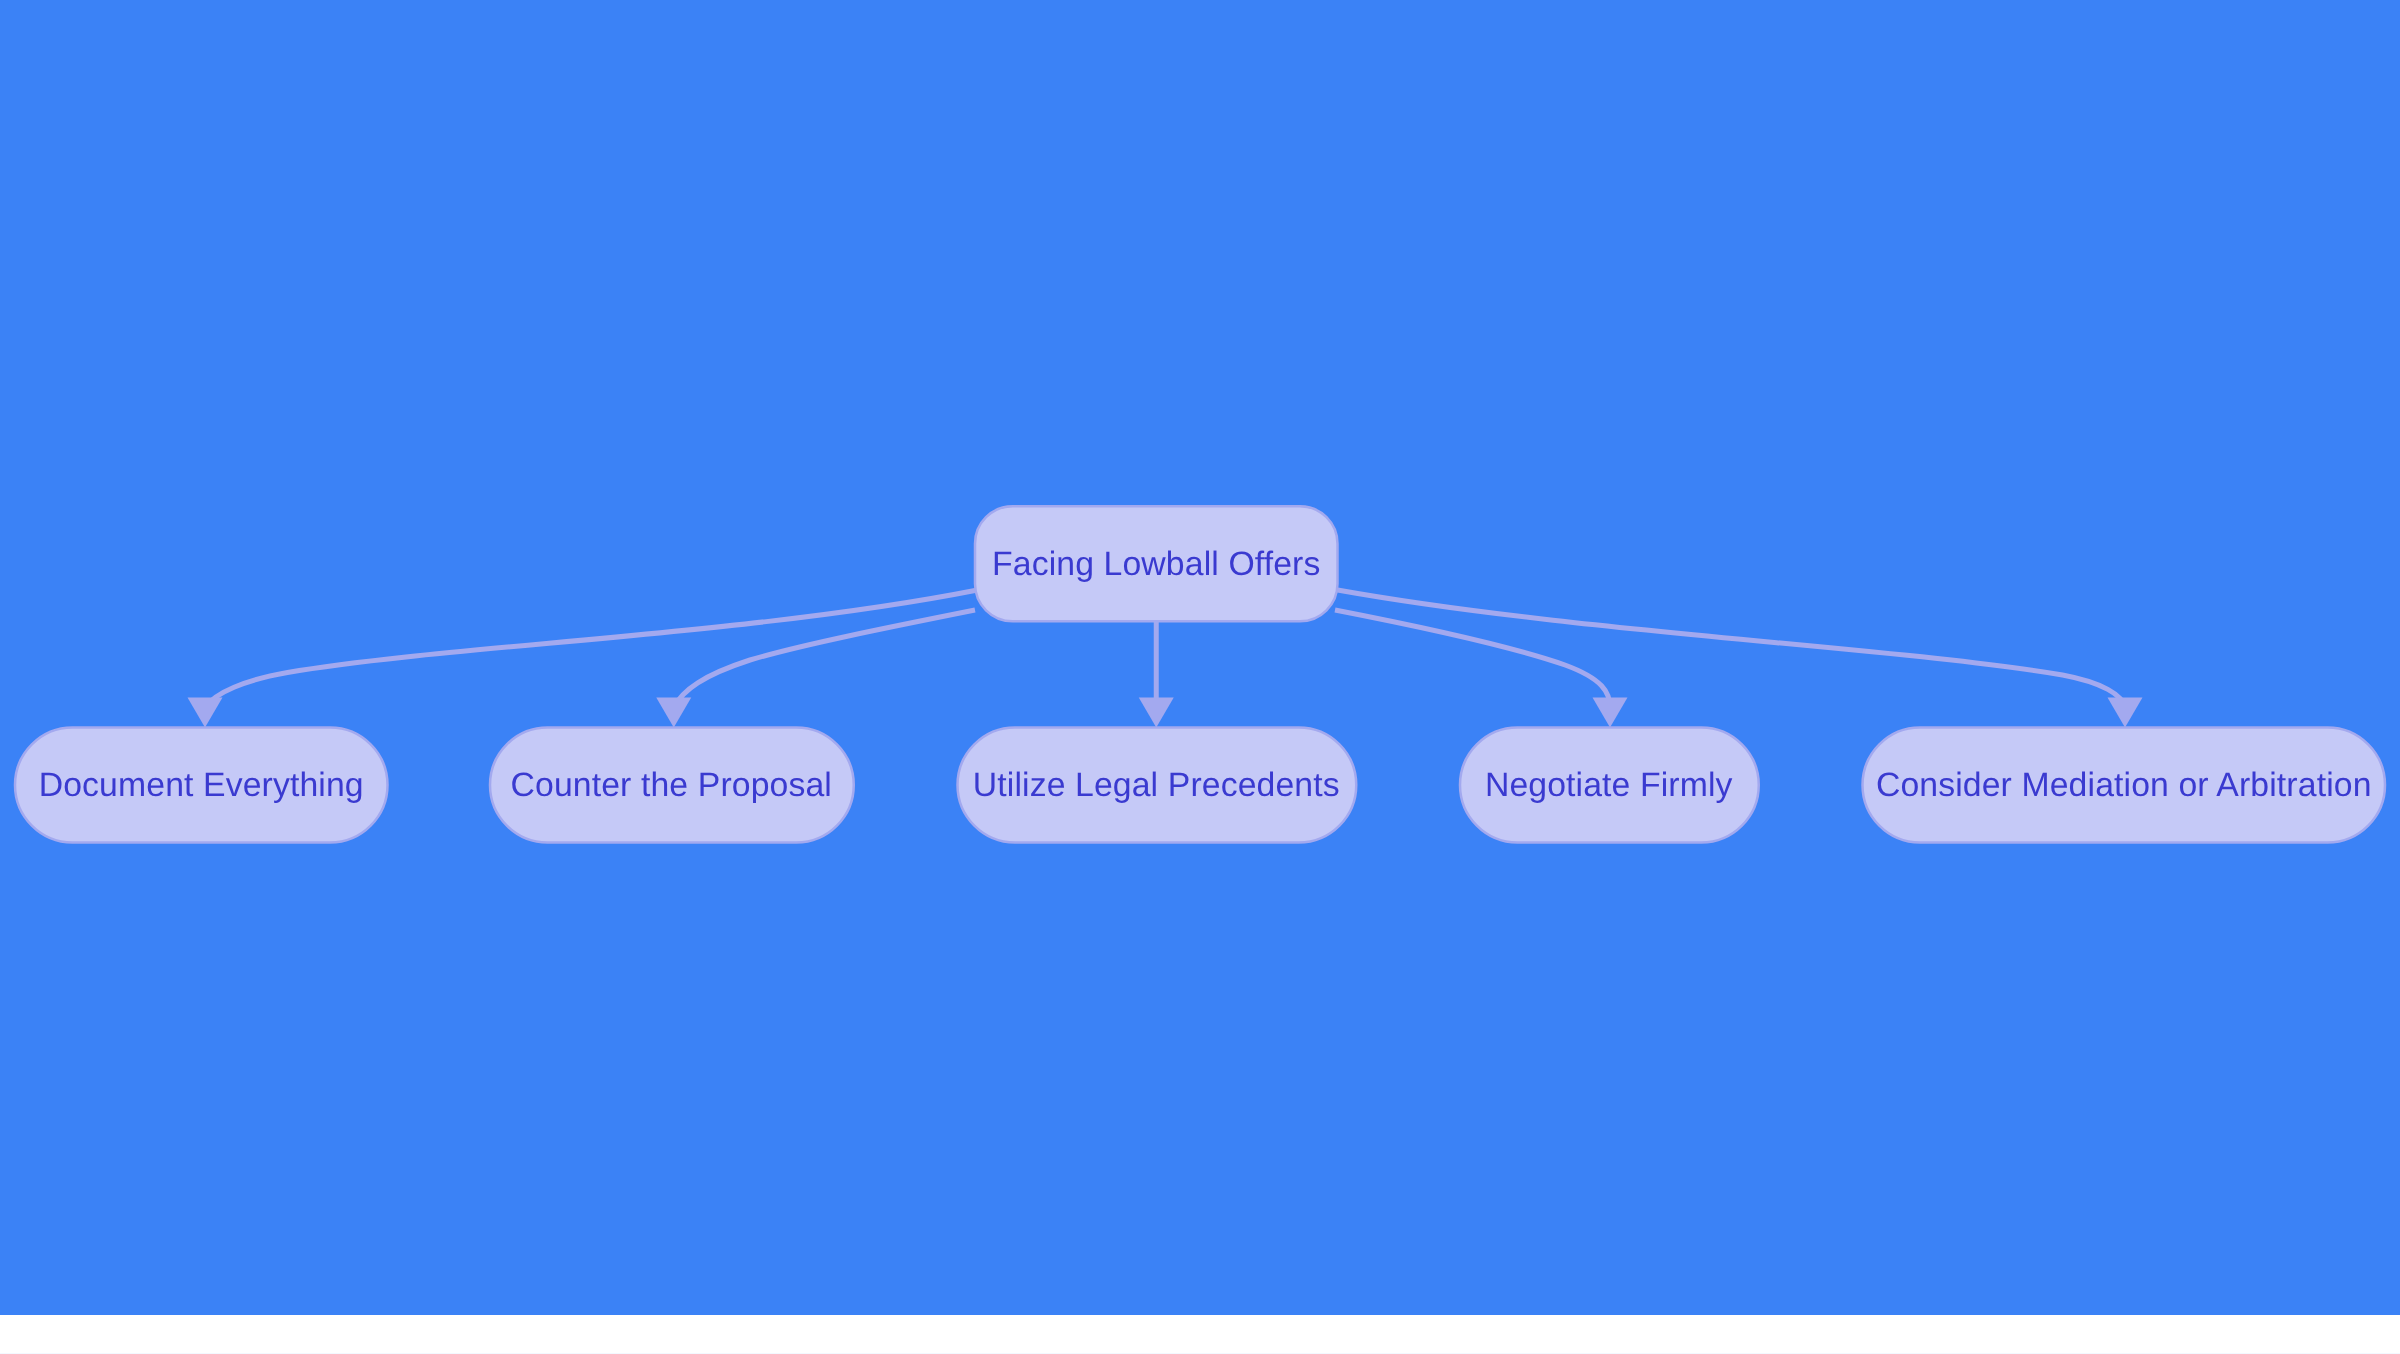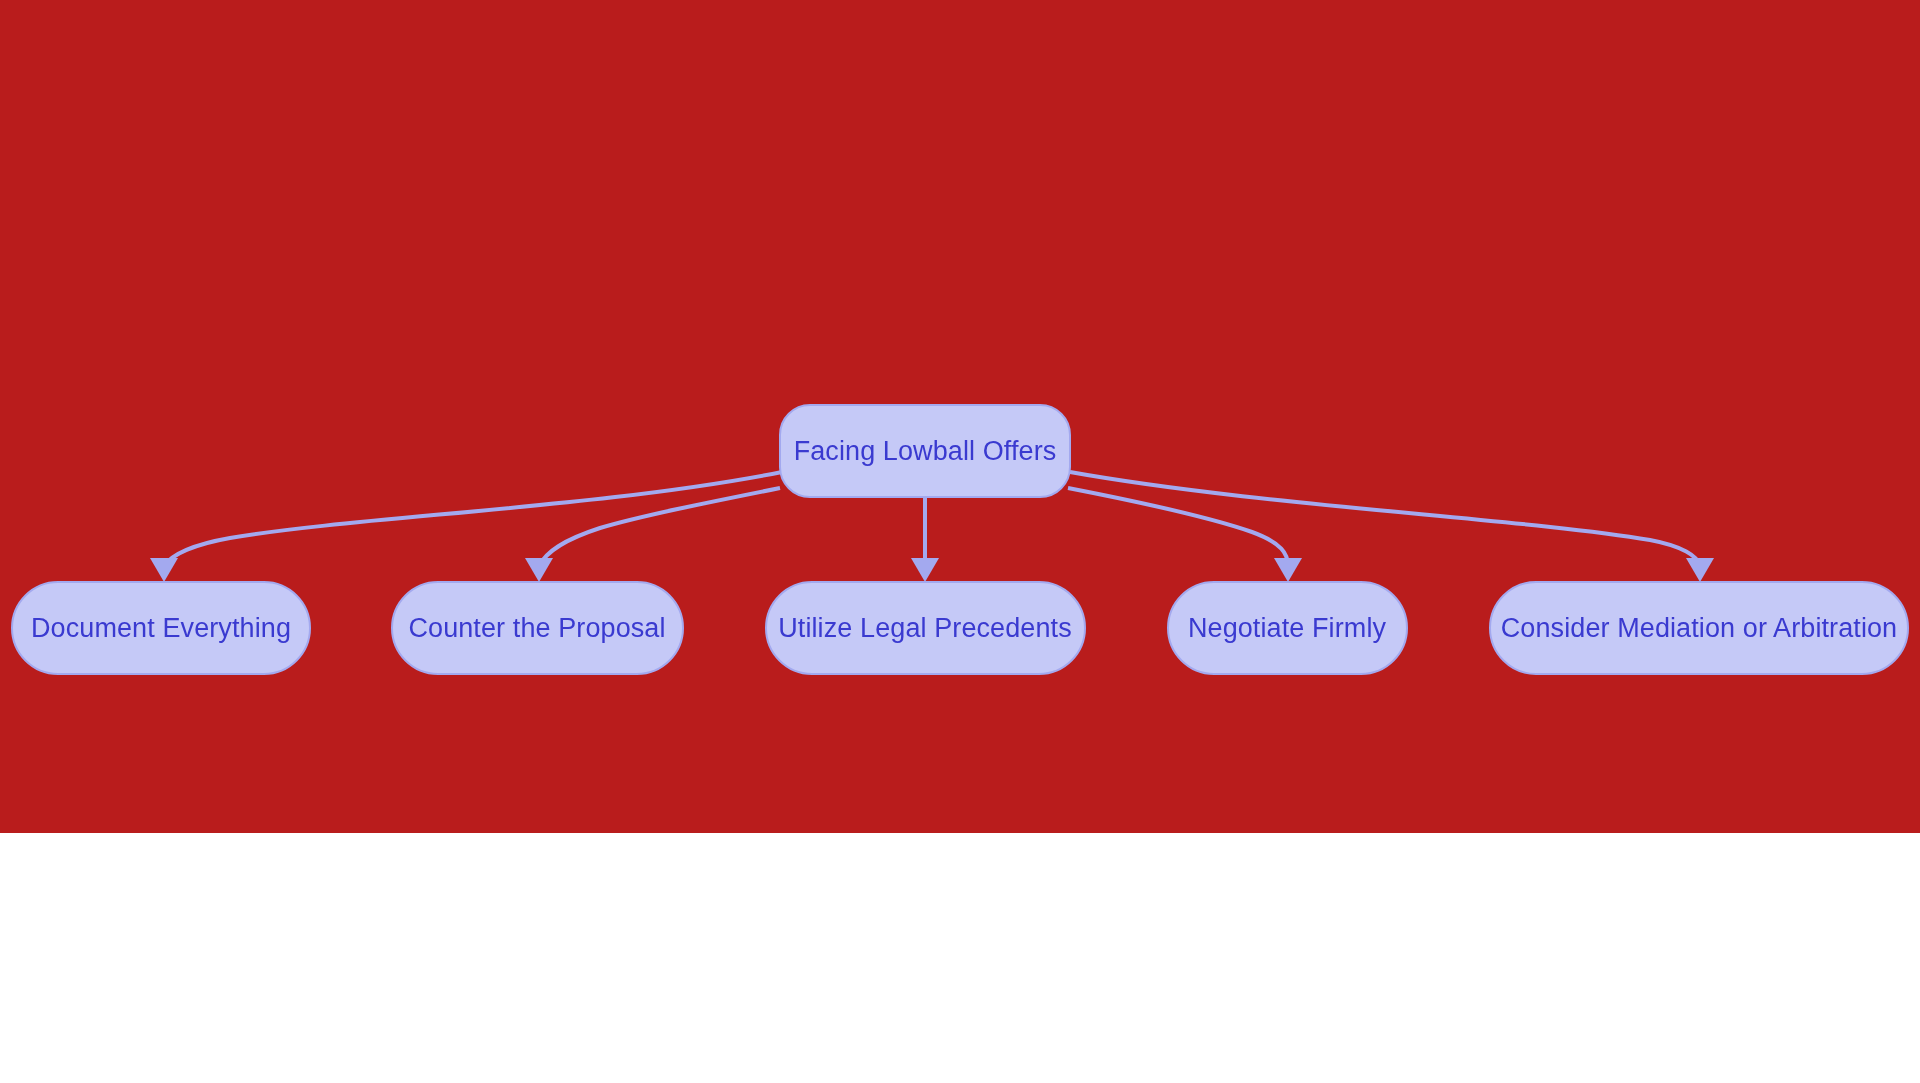--- a/index.html
+++ b/index.html
@@ -9,22 +9,22 @@
   }
   body {
     width: 1920px;
     height: 1083px;
     overflow: hidden;
     font-family: "Liberation Sans", sans-serif;
   }
   #flowchart-root {
     position: relative;
     width: 1920px;
-    height: 833px;
-    background: #b91c1c;
+    height: 1052px;
+    background: #3b82f6;
   }
   svg.diagram-canvas {
     display: block;
     width: 1920px;
     height: 1083px;
   }
   .node-shape {
     fill: #c5c9f7;
     stroke: #a3a9ef;
     stroke-width: 2;

